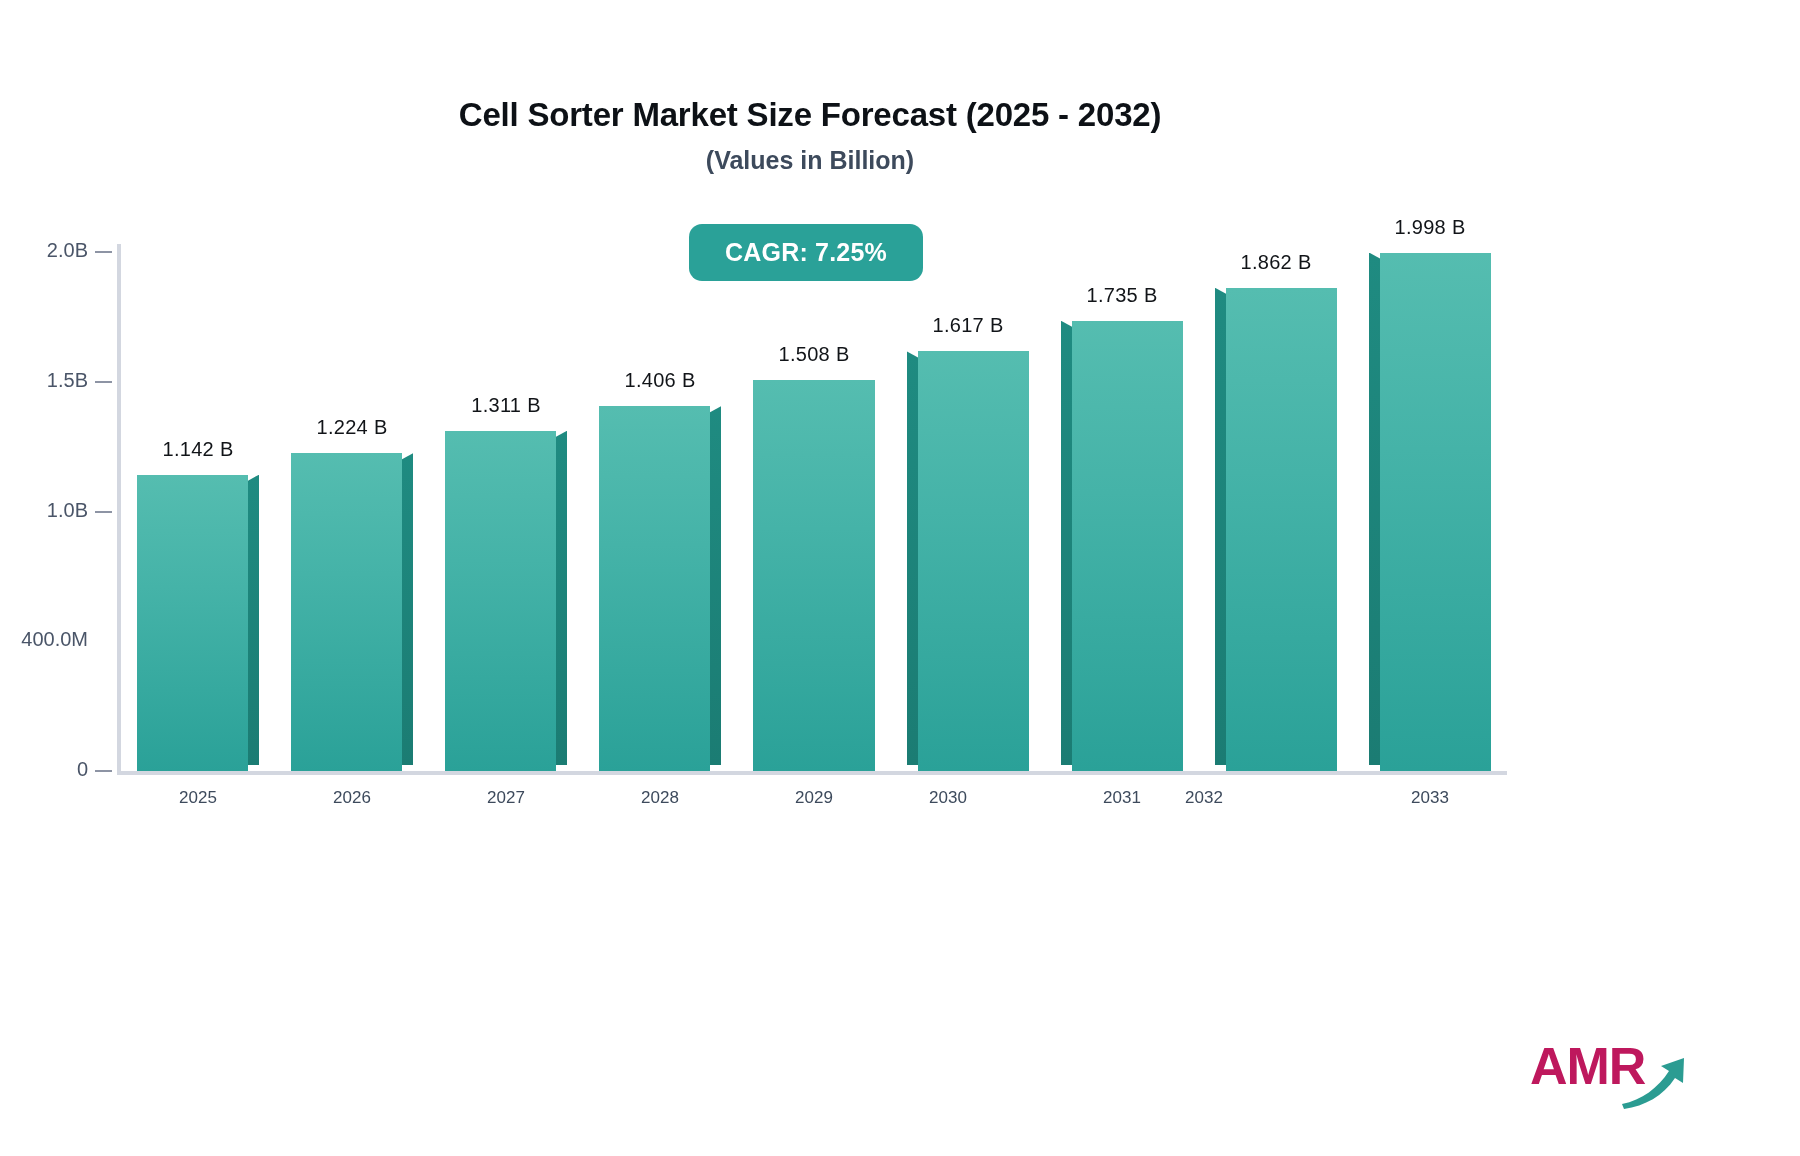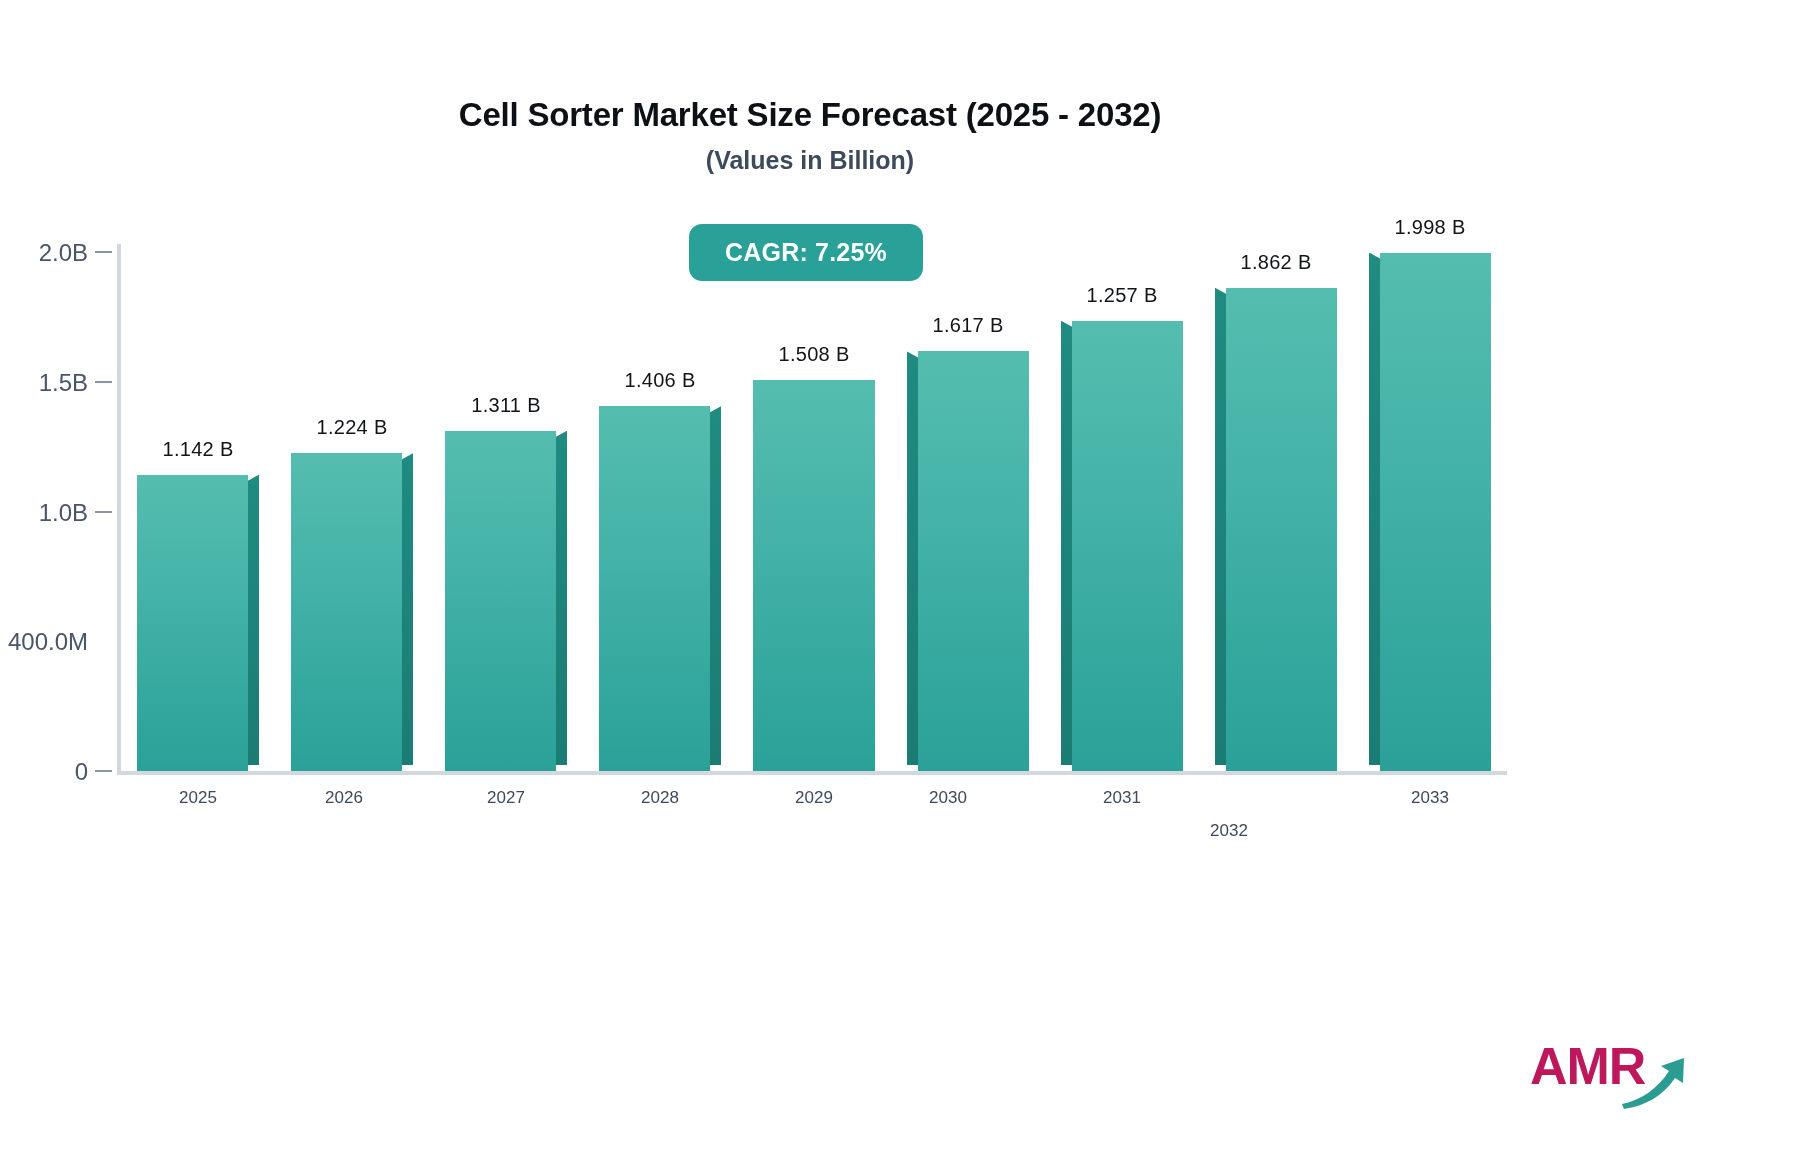--- a/index.html
+++ b/index.html
@@ -49,21 +49,21 @@
   .x-axis-line{
     position:absolute; left:117px; top:771px;
     width:1390px; height:4px;
     background:#d3d7e0;
   }
 
   .ytick-label{
     position:absolute;
     right:1702px;           
     text-align:right;
-    font-size:24px; color:#4a5568;
+    font-size:20px; color:#4a5568;
     white-space:nowrap;
   }
   .ytick-dash{
     position:absolute;
     width:17px;height:2px;background:#8d94a4;
   }
 
   .xtick-label{
     position:absolute; top:788px;
     font-size:17px; color:#3d4a5c;
@@ -122,27 +122,27 @@
       <div class="ytick-label" style="right: 1712px; top: 368.75px;">1.5B</div>
       <div class="ytick-dash" style="left: 95px; top: 380.75px;"></div>
       <div class="ytick-label" style="right: 1712px; top: 498.5px;">1.0B</div>
       <div class="ytick-dash" style="left: 95px; top: 510.5px;"></div>
       <div class="ytick-label" style="right: 1712px; top: 628.25px;">400.0M</div>
       <div class="ytick-label" style="right: 1712px; top: 758px;">0</div>
       <div class="ytick-dash" style="left: 95px; top: 770px;"></div>
     </div>
   <div id="xticks">
       <div class="xtick-label" style="left: 198px;">2025</div>
-      <div class="xtick-label" style="left: 344px;">2026</div>
+      <div class="xtick-label" style="left: 352px;">2026</div>
       <div class="xtick-label" style="left: 506px;">2027</div>
       <div class="xtick-label" style="left: 660px;">2028</div>
       <div class="xtick-label" style="left: 814px;">2029</div>
       <div class="xtick-label" style="left: 948px;">2030</div>
       <div class="xtick-label" style="left: 1122px;">2031</div>
-      <div class="xtick-label" style="left: 1229px; margin-top: 33px;">2032</div>
+      <div class="xtick-label" style="left: 1204px;">2032</div>
       <div class="xtick-label" style="left: 1430px;">2033</div>
     </div>
 
   <div class="bars-layer" id="bars">
       <div class="bar-group" style="left: 137px; top: 474.651px; width: 122px; height: 296.349px;">
         <div class="bar-front" style="width: 111px; height: 296.349px; left: 0px;"></div>
         <div class="bar-side" style="width: 11px; height: 290.349px; bottom: 6px; left: 111px; clip-path: polygon(0px 6px, 100% 0px, 100% 100%, 0px 100%);"></div>
       </div>
       <div class="bar-value" style="left: 198px; top: 437.651px;">1.142 B</div>
       <div class="bar-group" style="left: 291px; top: 453.372px; width: 122px; height: 317.628px;">
@@ -166,21 +166,21 @@
       <div class="bar-value" style="left: 814px; top: 342.674px;">1.508 B</div>
       <div class="bar-group" style="left: 907px; top: 351.389px; width: 122px; height: 419.611px;">
         <div class="bar-front" style="width: 111px; height: 419.611px; left: 11px;"></div>
         <div class="bar-side" style="width: 11px; height: 413.611px; bottom: 6px; left: 0px; clip-path: polygon(0px 0px, 100% 6px, 100% 100%, 0px 100%);"></div>
       </div>
       <div class="bar-value" style="left: 968px; top: 314.389px;">1.617 B</div>
       <div class="bar-group" style="left: 1061px; top: 320.767px; width: 122px; height: 450.233px;">
         <div class="bar-front" style="width: 111px; height: 450.233px; left: 11px;"></div>
         <div class="bar-side" style="width: 11px; height: 444.233px; bottom: 6px; left: 0px; clip-path: polygon(0px 0px, 100% 6px, 100% 100%, 0px 100%);"></div>
       </div>
-      <div class="bar-value" style="left: 1122px; top: 283.767px;">1.257 B</div>
+      <div class="bar-value" style="left: 1122px; top: 283.767px;">1.735 B</div>
       <div class="bar-group" style="left: 1215px; top: 287.811px; width: 122px; height: 483.189px;">
         <div class="bar-front" style="width: 111px; height: 483.189px; left: 11px;"></div>
         <div class="bar-side" style="width: 11px; height: 477.189px; bottom: 6px; left: 0px; clip-path: polygon(0px 0px, 100% 6px, 100% 100%, 0px 100%);"></div>
       </div>
       <div class="bar-value" style="left: 1276px; top: 250.811px;">1.862 B</div>
       <div class="bar-group" style="left: 1369px; top: 252.519px; width: 122px; height: 518.481px;">
         <div class="bar-front" style="width: 111px; height: 518.481px; left: 11px;"></div>
         <div class="bar-side" style="width: 11px; height: 512.481px; bottom: 6px; left: 0px; clip-path: polygon(0px 0px, 100% 6px, 100% 100%, 0px 100%);"></div>
       </div>
       <div class="bar-value" style="left: 1430px; top: 215.519px;">1.998 B</div>

